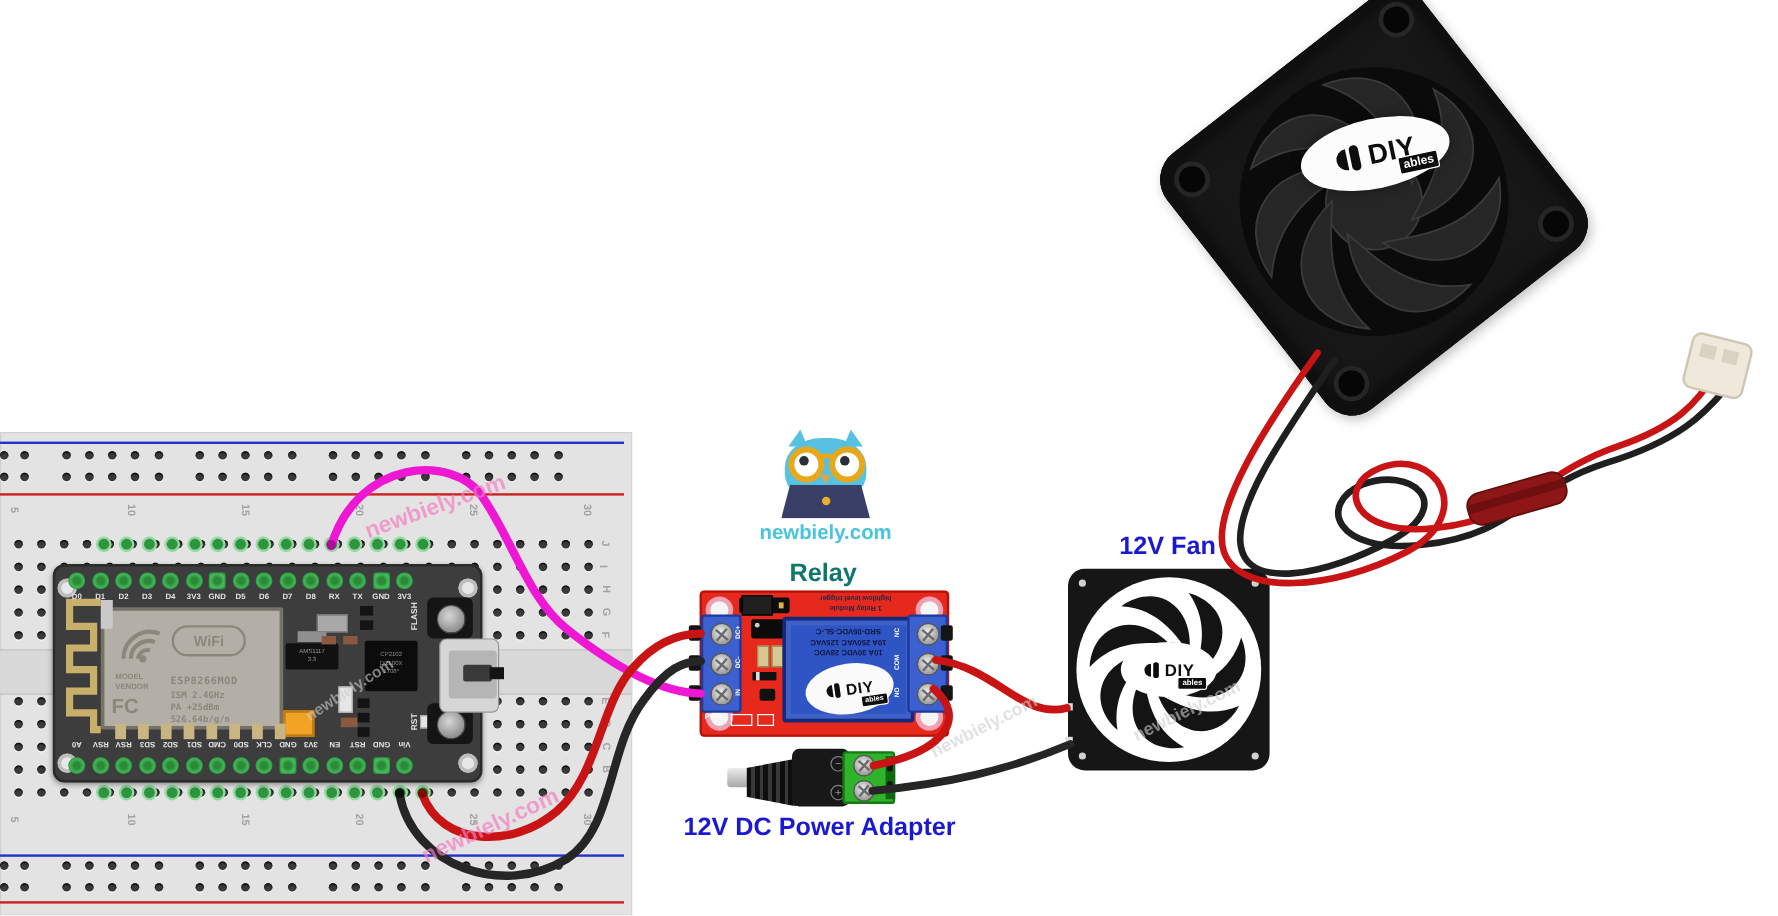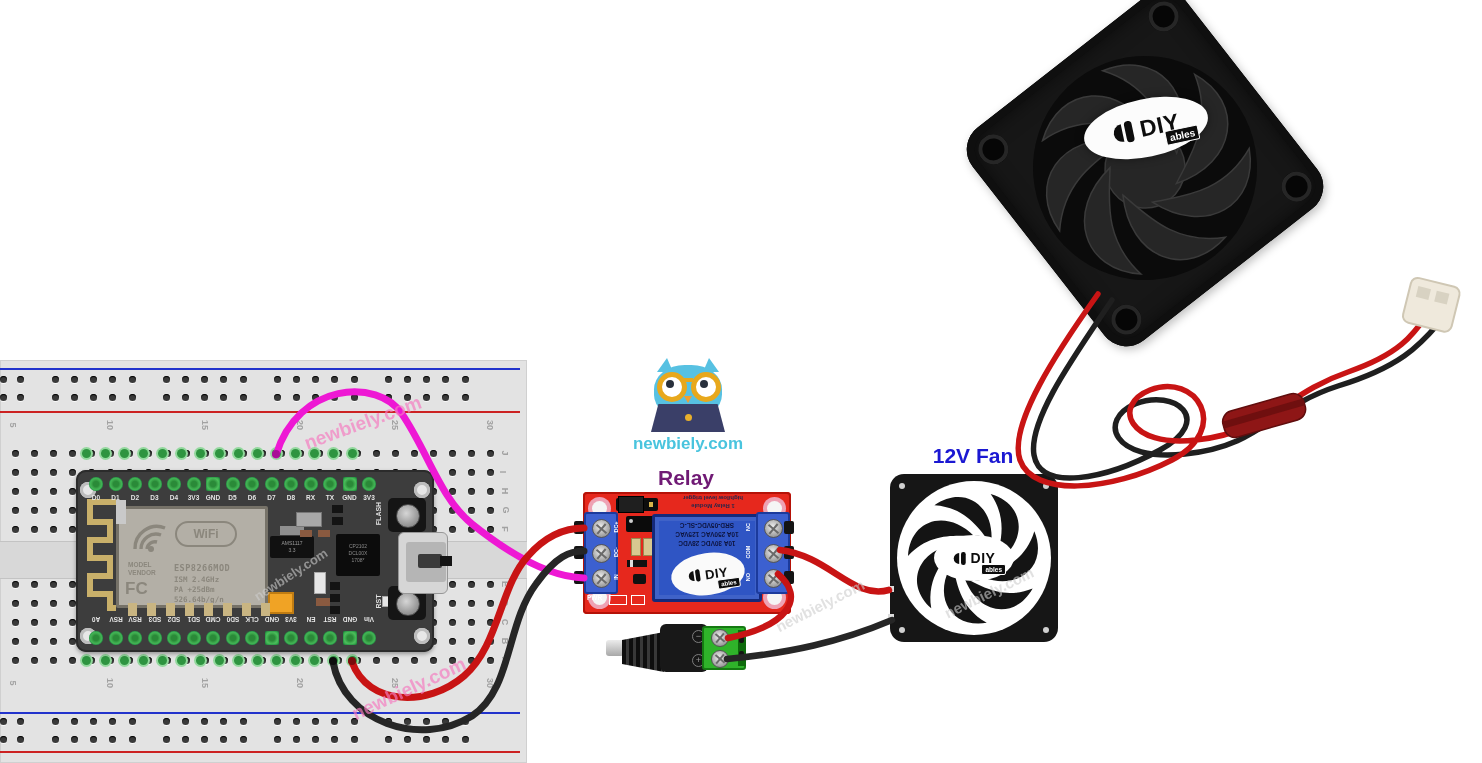--- a/index.html
+++ b/index.html
@@ -12,21 +12,21 @@
               box-shadow:inset 0 0 0 1px #d0d0d0;}
   .rail-line{position:absolute;height:2px;}
   .hole{position:absolute;background:#3a3a3a;border-radius:50%;
         box-shadow:0 1px 0 rgba(255,255,255,.8), inset 0 1px 1px #000;}
   .hole.green{background:#2e9440;box-shadow:0 0 0 2px #93d89d;}
   .bnum,.blet{position:absolute;color:#a2a2a2;font-size:9px;font-weight:bold;transform:rotate(90deg);}
   .divider{position:absolute;left:0;width:527px;background:#d8d8d8;
            border-top:1px solid #c3c3c3;border-bottom:1px solid #c3c3c3;}
   
   #nodemcu{position:absolute;left:44px;top:470px;width:358px;height:182px;background:#3d3d3d;
-           border-radius:10px;box-shadow:inset 0 0 0 2px #2b2b2b,0 2px 4px rgba(0,0,0,.35);margin-left:32px;}
+           border-radius:10px;box-shadow:inset 0 0 0 2px #2b2b2b,0 2px 4px rgba(0,0,0,.35);}
   .pin{position:absolute;width:14px;height:14px;border-radius:50%;
        background:radial-gradient(circle,#2a8a38 28%,#4cc05c 60%,#2f9940 100%);
        box-shadow:inset 0 0 2px #063;}
   .pin.sq{border-radius:2px;}
   .pin-label{position:absolute;width:24px;text-align:center;color:#e4e4e4;font-size:6.5px;font-weight:bold;}
   .pin-label.flip{transform:rotate(180deg);}
   .mhole{position:absolute;width:16px;height:16px;border-radius:50%;background:#e7e7e7;
          box-shadow:inset 0 0 0 3px #bdbdbd;}
   #esp-module{position:absolute;left:40px;top:36px;width:146px;height:96px;background:#b3afa6;
               border:3px solid #767268;border-radius:2px;color:#8b877d;}
@@ -829,22 +829,23 @@
       <div class="pupil" style="left:17px;"></div>
       <div class="pupil" style="left:51px;"></div>
       <div class="beak"></div>
       <div class="laptop">
         <div class="laptop-dot"></div>
       </div>
     </div>
     <div id="site-logo-text" style="color:#49c4de;">newbiely.com</div>
   </div>
 
-  <div class="big-label" style="left:626px;top:466px;width:120px;color:#701a75;z-index:50;">Relay</div>
+  <div class="big-label" style="left:626px;top:466px;width:120px;color:#0f766e;z-index:50;">Relay</div>
   <div class="big-label" style="left:913px;top:444px;width:120px;color:#1b18d2;z-index:50;">12V Fan</div>
+  <div class="big-label" style="left:553px;top:678px;width:260px;color:#1b18d2;z-index:50;">12V DC Power Adapter</div>
 
   <div class="watermark wm-pink" style="left:288px;top:412px;transform:rotate(-20deg);z-index:45;">newbiely.com</div>
   <div class="watermark wm-pink" style="left:334px;top:678px;transform:rotate(-25deg);z-index:45;">newbiely.com</div>
   <div class="watermark wm-gray" style="left:216px;top:567px;transform:rotate(-33deg);font-size:13px;z-index:45;">newbiely.com</div>
   <div class="watermark wm-gray" style="left:745px;top:597px;transform:rotate(-27deg);z-index:45;">newbiely.com</div>
   <div class="watermark wm-gray" style="left:914px;top:584px;transform:rotate(-26deg);z-index:45;">newbiely.com</div>
 <div class="tlabel" style="left: 607px; top: 523px; z-index: 35;">DC+</div>
     <div class="tlabel" style="left: 607px; top: 548px; z-index: 35;">DC-</div>
     <div class="tlabel" style="left: 607px; top: 573px; z-index: 35;">IN</div>
     <div class="tlabel" style="left: 739px; top: 523px; z-index: 35;">NC</div>

